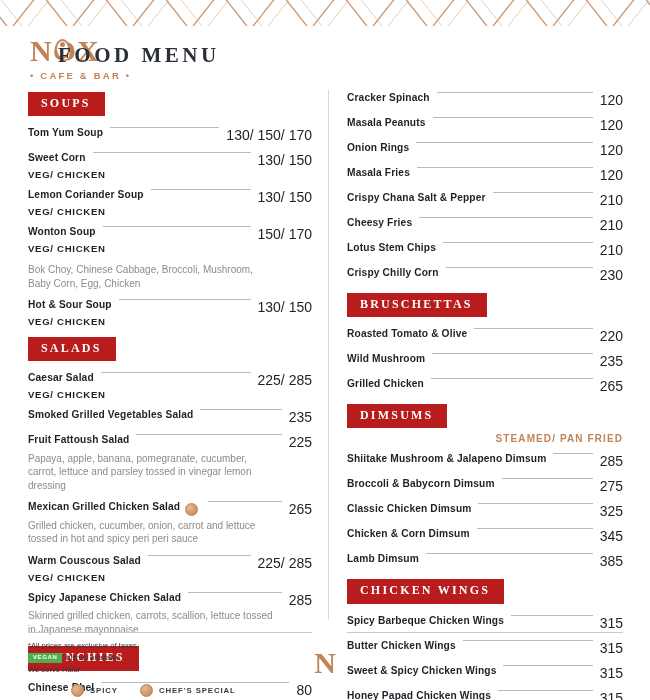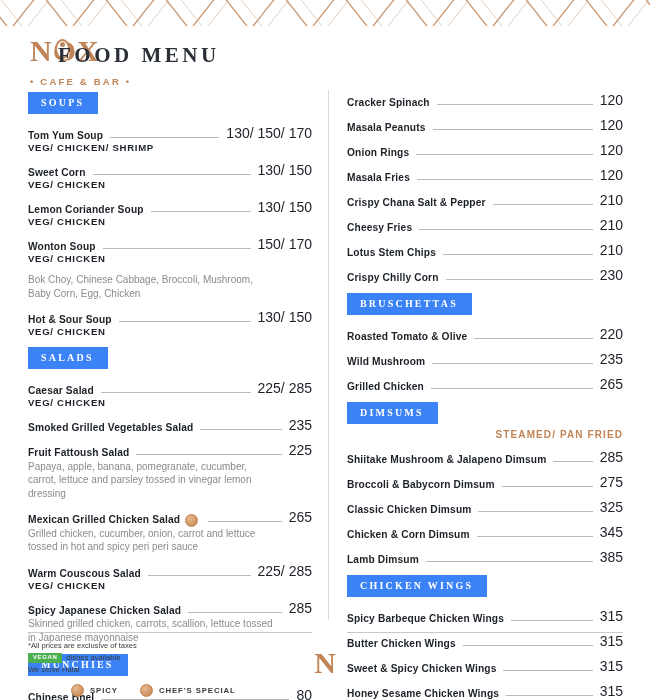--- a/index.html
+++ b/index.html
@@ -48,21 +48,21 @@
     width: 5px; height: 5px;
     border-radius: 50%;
     background: #c08457;
   }
   .logo-sub {
     font-family: "Liberation Sans", sans-serif;
     font-size: 9.5px;
     font-weight: bold;
     letter-spacing: 2.2px;
     color: #c08457;
-    margin-top: 10px;
+    margin-top: 4px;
   }
   .menu-title {
     position: absolute; left: 0; top: 9px; width: 650px;
     text-align: left;
     font-family: "Liberation Serif", serif;
     font-weight: bold;
     font-size: 21px;
     letter-spacing: 3.5px;
     color: #2b3038;
     padding-left: 58px;
@@ -75,45 +75,45 @@
   }
   .col {
     position: absolute; top: 92px;
   }
   .col-left  { left: 28px;  width: 284px; }
   .col-right { left: 347px; width: 276px; }
 
   
   .banner {
     display: inline-block;
-    background: #3b82f6;
+    background: #b91c1c;
     color: #fff;
     font-family: "Liberation Serif", serif;
     font-weight: bold;
-    font-size: 10px;
+    font-size: 12px;
     letter-spacing: 2.2px;
     padding: 5px 14px 6px 13px;
     margin-bottom: 11px;
     line-height: 1.1;
   }
   .section { margin-bottom: 10px; }
   .section-sub {
     font-size: 10px;
     font-weight: bold;
     letter-spacing: 1.1px;
     color: #c08457;
     margin: -6px 0 9px 1px;
     text-align: right;
   }
 
   
   .item { margin-bottom: 9px; }
   .item-row {
     display: flex;
-    align-items: flex-end;
+    align-items: flex-start;
     width: 100%;
   }
   .item-name {
     font-size: 10.2px;
     font-weight: bold;
     color: #1c2128;
     letter-spacing: .15px;
     white-space: nowrap;
     flex: 0 0 auto;
   }
@@ -245,21 +245,20 @@
 
   <div class="divider"></div>
 
   <div class="col col-left" id="col-left">
       <div class="section"><div class="banner">SOUPS</div><div class="item">
           <div class="item-row">
             <span class="item-name">Tom Yum Soup</span>
             <span class="leader"></span>
             <span class="item-price">130/ 150/ 170</span>
           </div>
-          <div class="item-variants">VEG/ CHICKEN/ SHRIMP</div>
         </div><div class="item">
           <div class="item-row">
             <span class="item-name">Sweet Corn</span>
             <span class="leader"></span>
             <span class="item-price">130/ 150</span>
           </div>
           <div class="item-variants">VEG/ CHICKEN</div>
         </div><div class="item">
           <div class="item-row">
             <span class="item-name">Lemon Coriander Soup</span>
@@ -463,21 +462,21 @@
             <span class="item-price">315</span>
           </div>
         </div><div class="item">
           <div class="item-row">
             <span class="item-name">Sweet &amp; Spicy Chicken Wings</span>
             <span class="leader"></span>
             <span class="item-price">315</span>
           </div>
         </div><div class="item">
           <div class="item-row">
-            <span class="item-name">Honey Sesame Chicken Wings</span>
+            <span class="item-name">Honey Papad Chicken Wings</span>
             <span class="leader"></span>
             <span class="item-price">315</span>
           </div>
         </div></div>
     </div>
 
   <div class="footer-rule"></div>
   <div class="footer-rule-r"></div>
 
   <div class="footer">

